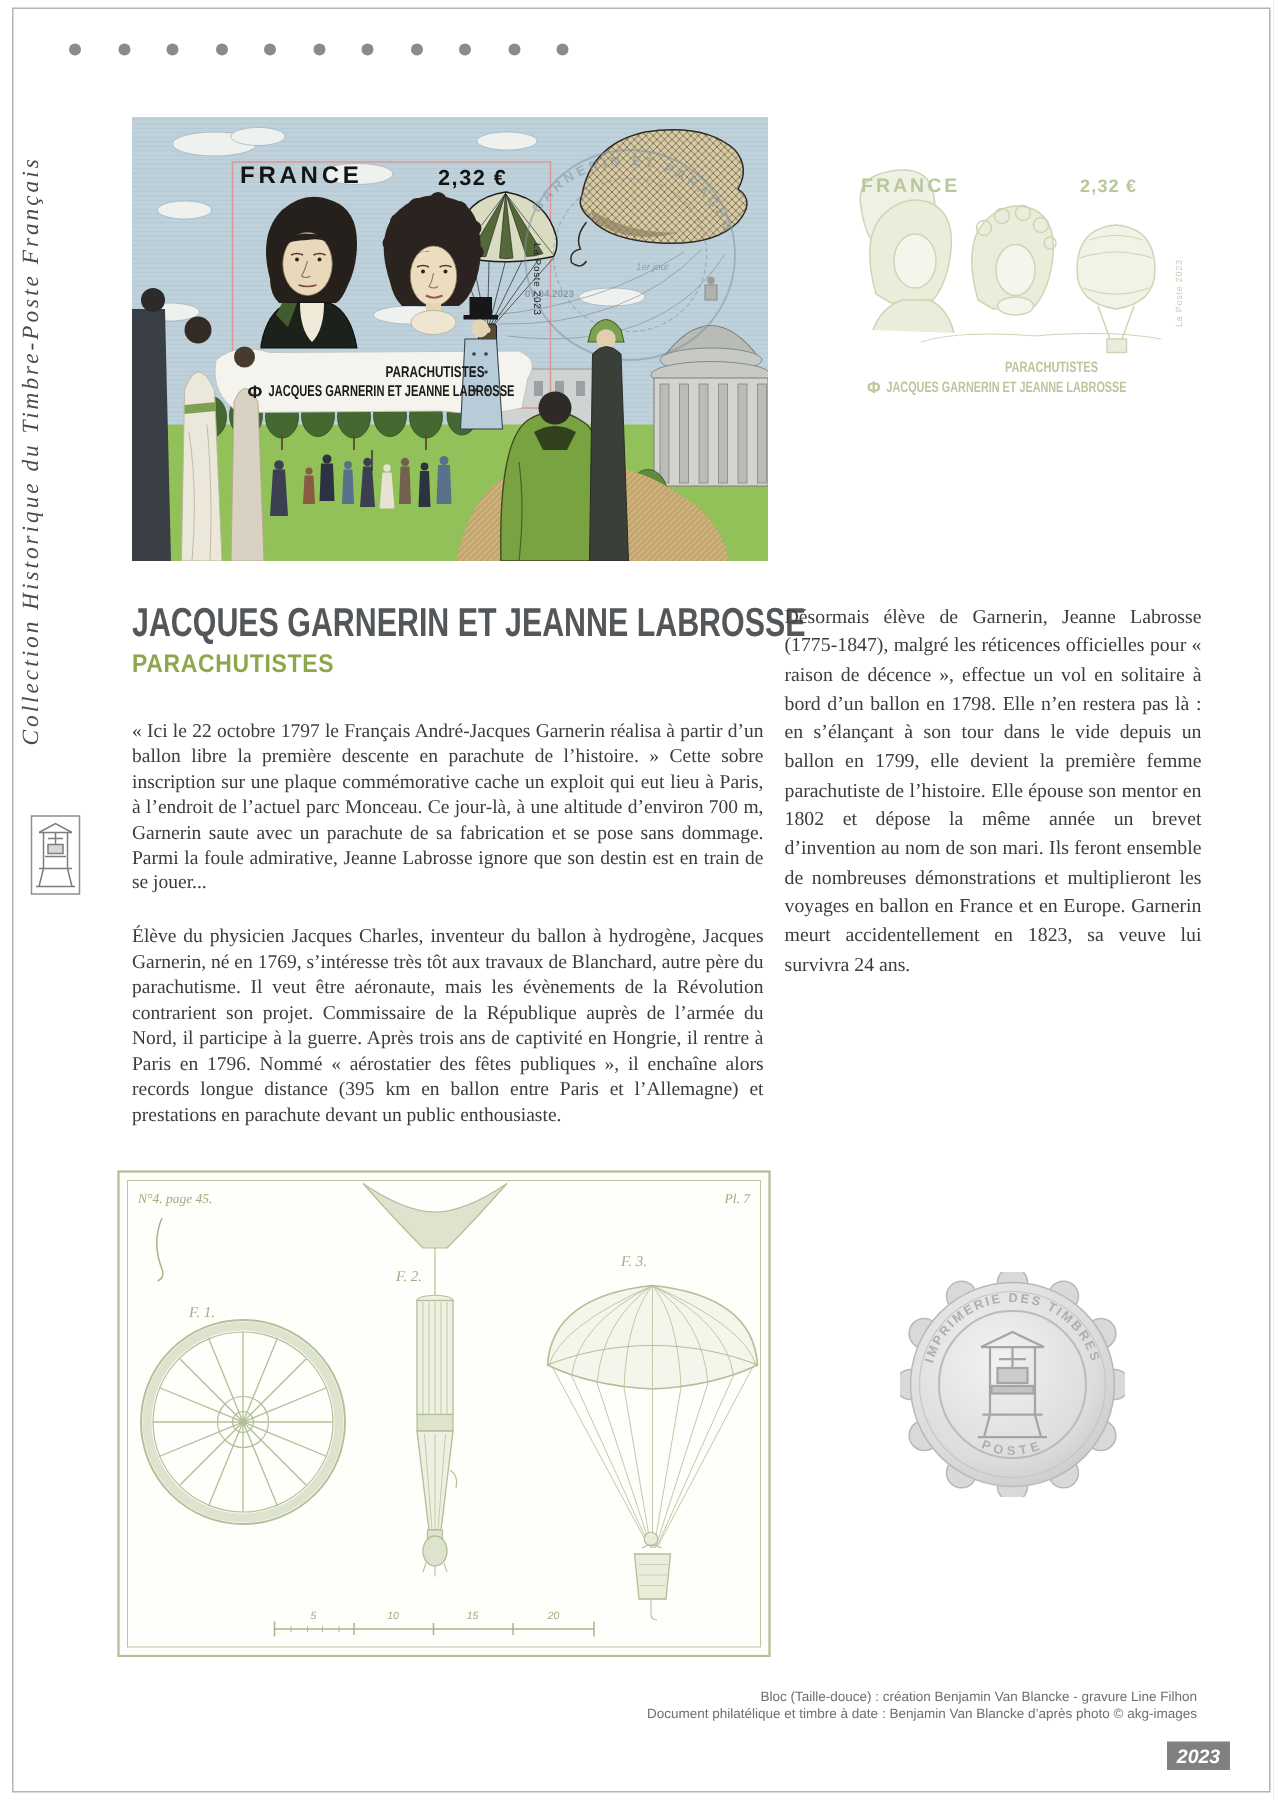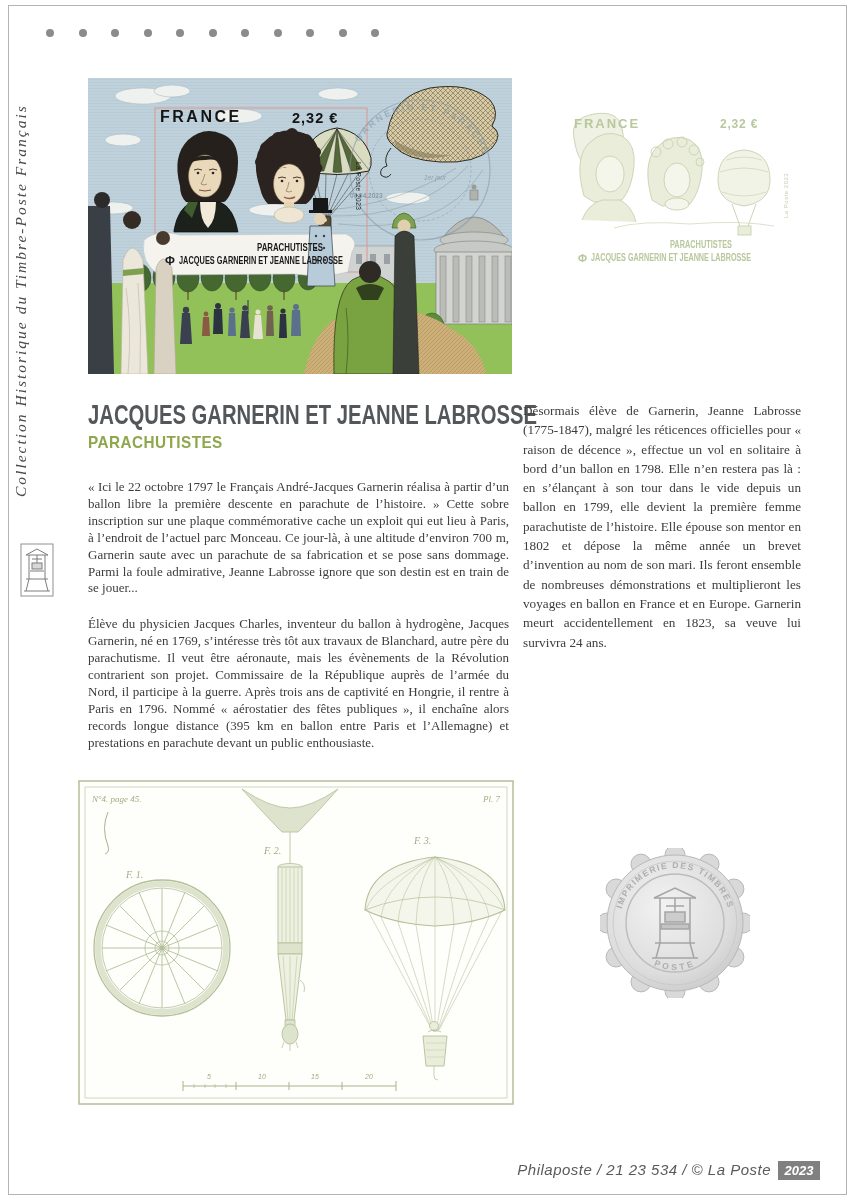--- a/index.html
+++ b/index.html
@@ -505,16 +505,17 @@
       <path d="M60,50 V95 M90,50 V95"></path>
       <path d="M75,50 V64 M66,58 H84"></path>
       <rect x="65" y="64" width="20" height="10" fill="#cccccc"></rect>
       <rect x="61" y="76" width="28" height="5" fill="#c4c4c4"></rect>
       <path d="M55,95 H95"></path>
         <path d="M60,95 L56,110 M90,95 L94,110 M52,110 H98"></path>
     </g>
   </svg>
 
   <div class="abs" id="credits">
+    <div>Bloc (Taille-douce) : création Benjamin Van Blancke - gravure Line Filhon</div>
+    <div>Document philatélique et timbre à date : Benjamin Van Blancke d’après photo © akg-images</div>
   </div>
-  <div class="abs" id="imprint">Philaposte / 21 23 534 / © La Poste</div>
   <div class="abs" id="year-badge">2023</div>
 </div>
 
 </body></html>

